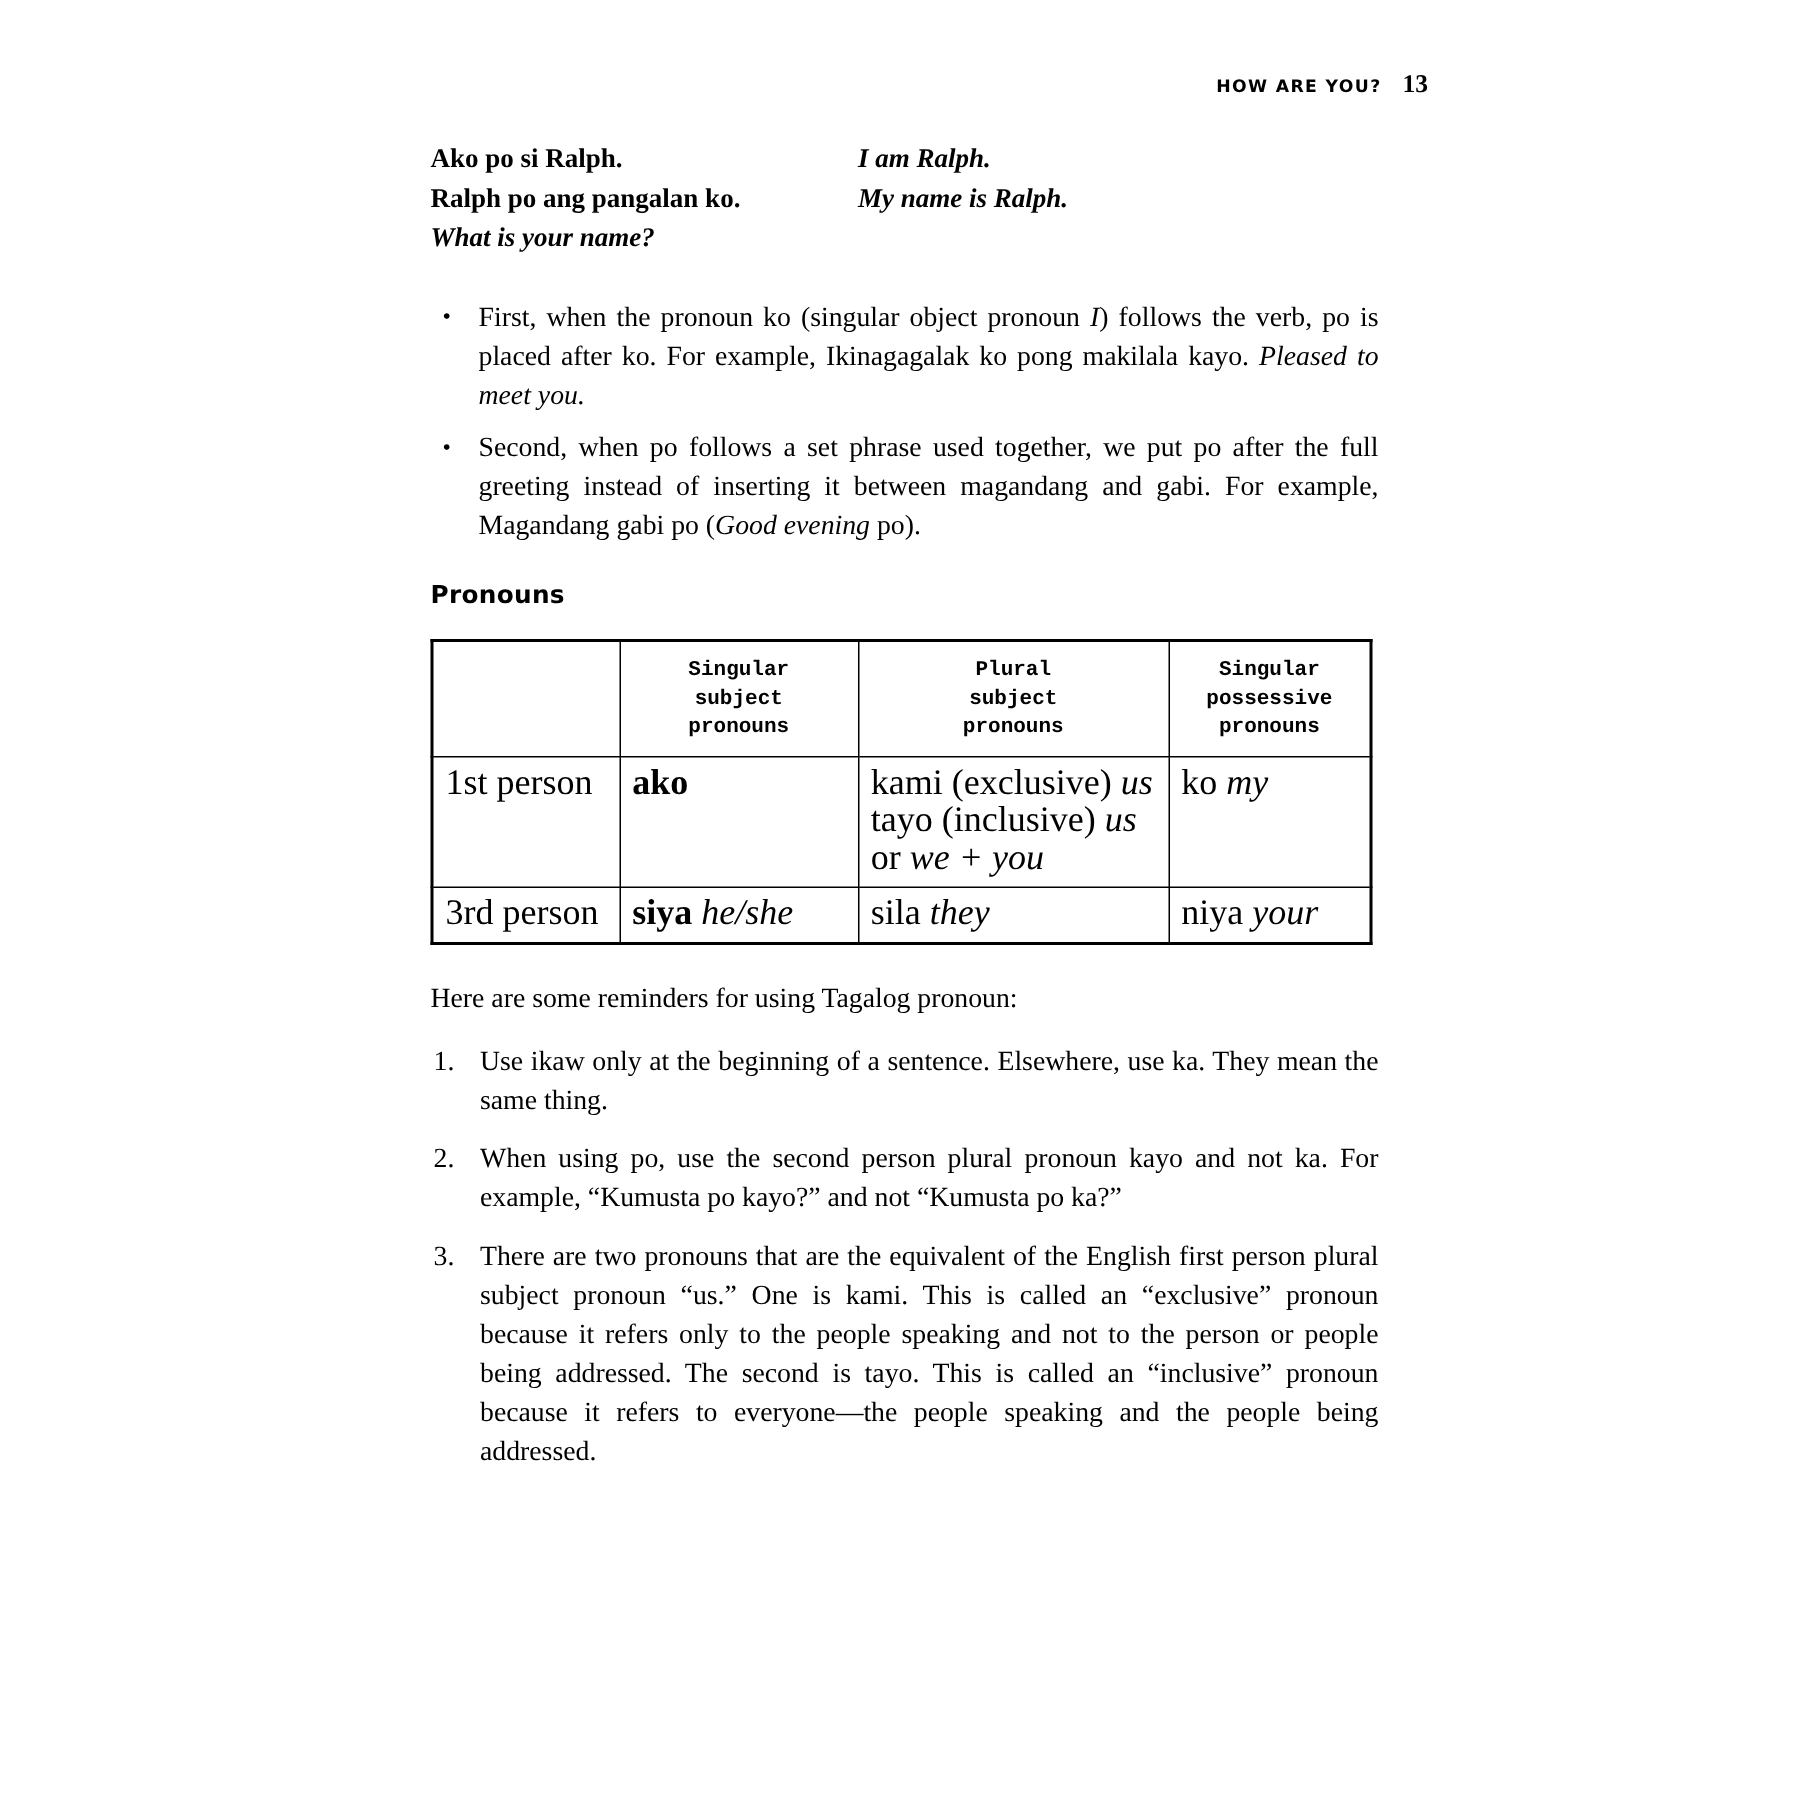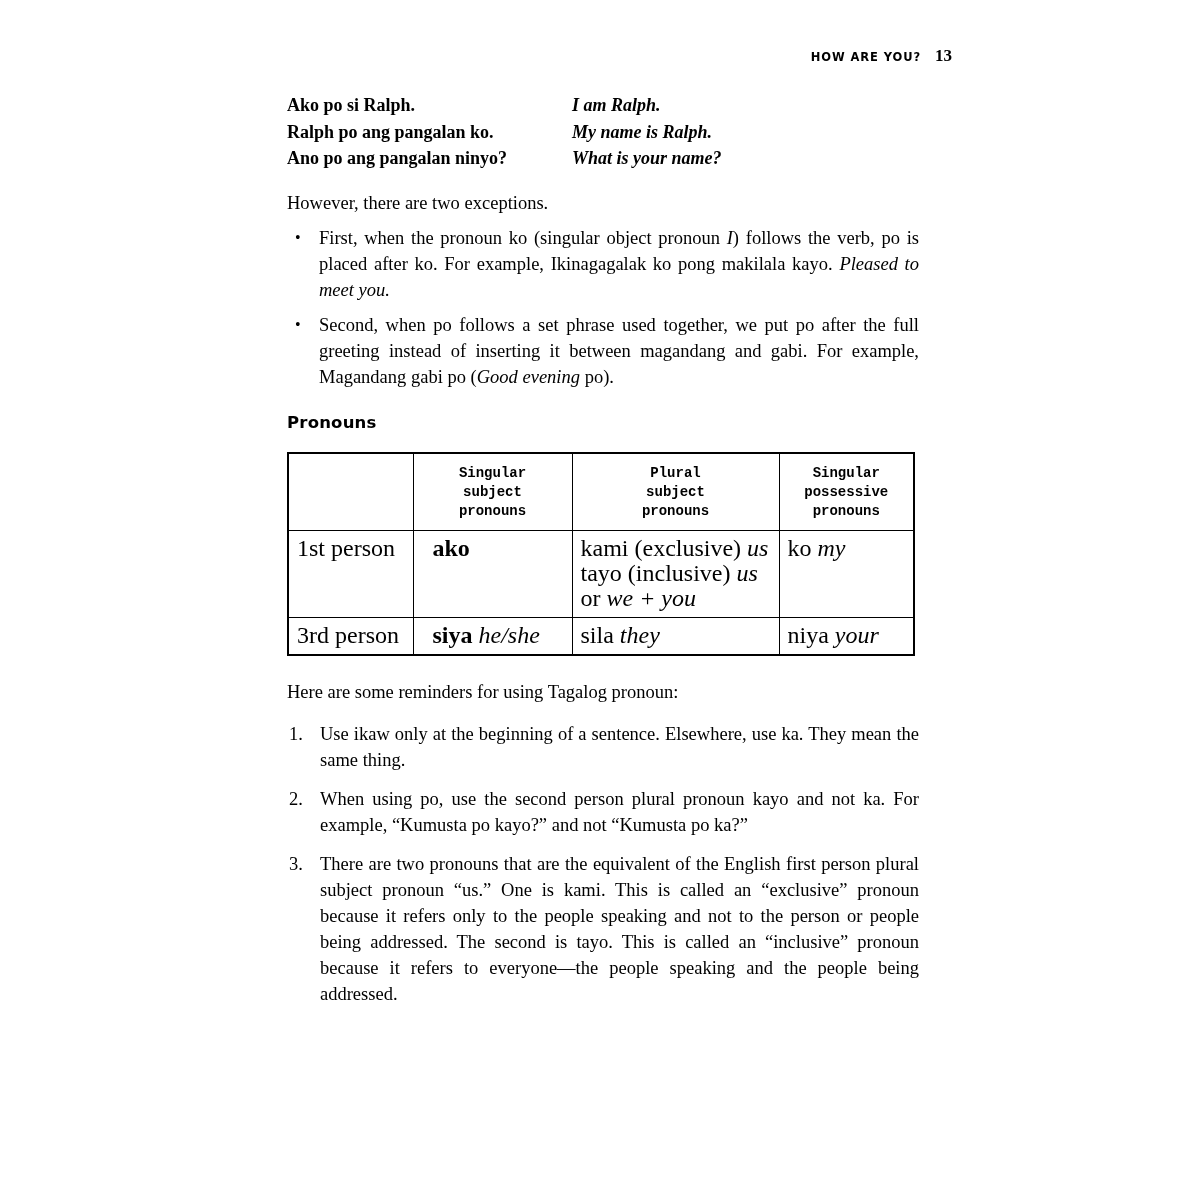--- a/index.html
+++ b/index.html
@@ -171,21 +171,21 @@
     margin-bottom: 13px;
   }
   ol.numbered > li:last-child { margin-bottom: 0; }
   ol.numbered > li .num {
     position: absolute;
     left: 2px;
     top: 0;
     line-height: 26px;
   }
   .ital { font-style: italic; }
-  .bold { font-weight: bold; margin-left: 11px; }
+  .bold { font-weight: bold; }
 </style>
 </head>
 <body>
 
 <div class="page">
 
   <div class="running-head">
     <span class="rh-title">HOW ARE YOU?</span><span class="rh-page">13</span>
   </div>
 
@@ -194,28 +194,26 @@
     <div class="dialogue" id="dialogue-block">
         <div class="row">
           <span class="tl">Ako po si Ralph.</span>
           <span class="en">I am Ralph.</span>
         </div>
         <div class="row">
           <span class="tl">Ralph po ang pangalan ko.</span>
           <span class="en">My name is Ralph.</span>
         </div>
         <div class="row">
-          <span class="tl">Ano po ang pangalan ninyo?</span>
           <span class="en">What is your name?</span>
         </div>
       </div>
 
     <div class="gap-after-dialogue"></div>
 
-    <p class="para">However, there are two exceptions.</p>
 
     <div class="gap-sm"></div>
 
     <ul class="bullets" id="exceptions-list">
         <li><span class="dot">•</span><span><span>First, when the pronoun ko (singular object pronoun </span><span class="ital">I</span><span>) follows the verb, po is placed after ko. For example, Ikinagagalak ko pong makilala kayo. </span><span class="ital">Pleased to meet you.</span></span></li>
         <li><span class="dot">•</span><span><span>Second, when po follows a set phrase used together, we put po after the full greeting instead of inserting it between magandang and gabi. For example, Magandang gabi po (</span><span class="ital">Good evening</span><span> po).</span></span></li>
       </ul>
 
     <div class="gap-lg"></div>
 

